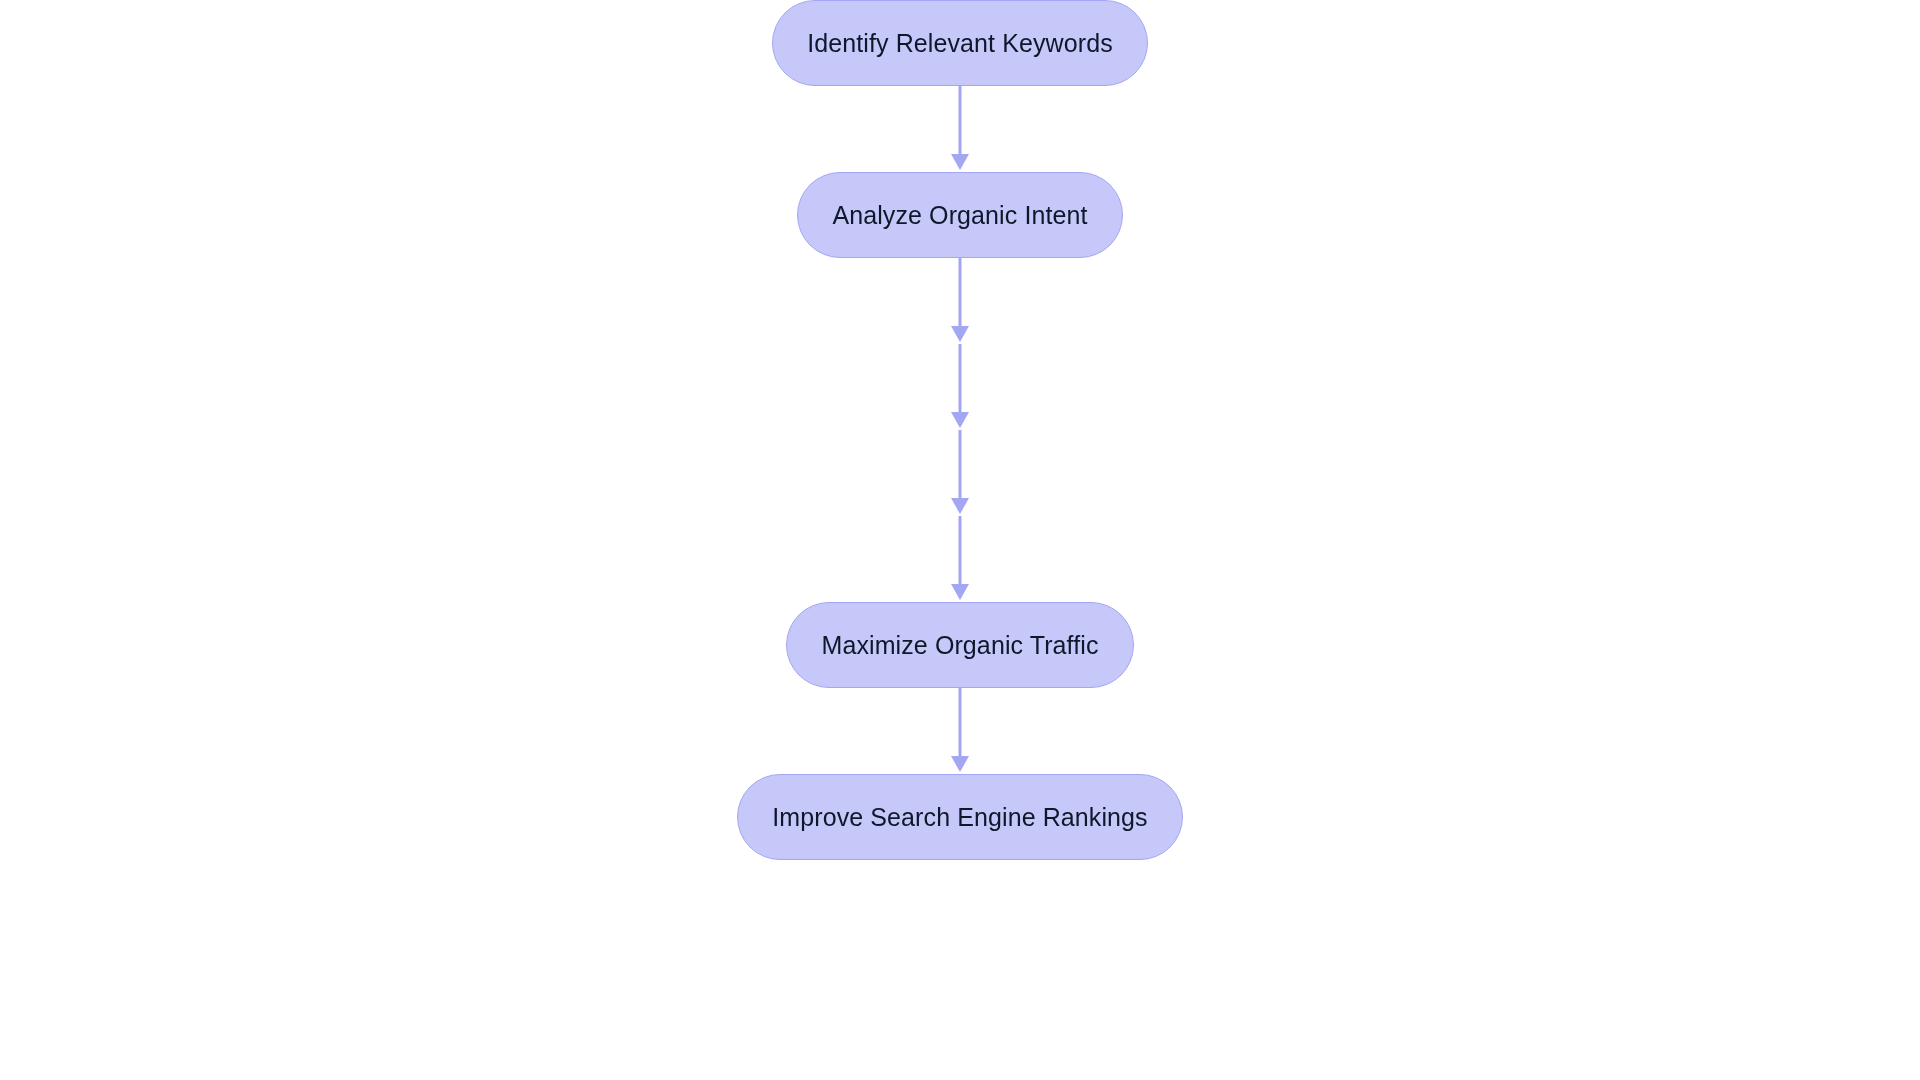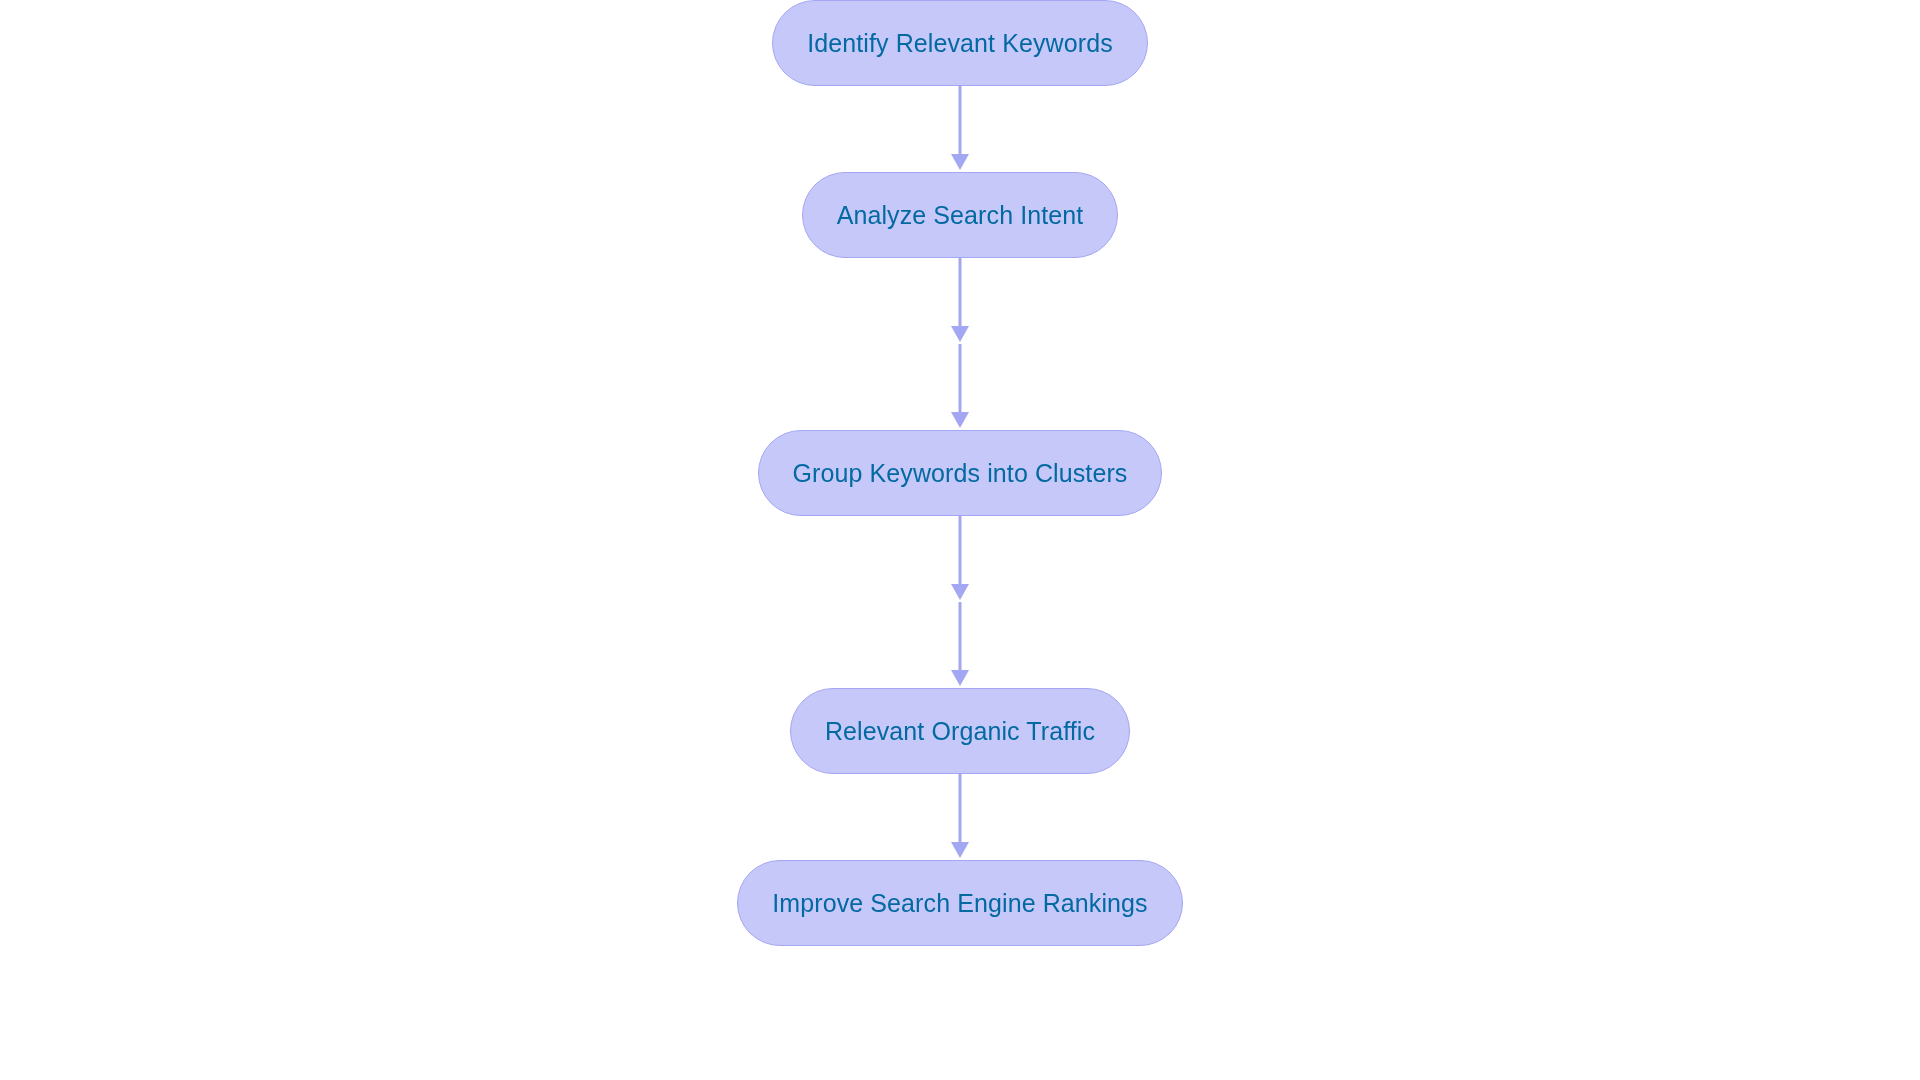--- a/index.html
+++ b/index.html
@@ -42,21 +42,21 @@
     background: #c6c8fa;
     border: 1.5px solid #a3a6f2;
     padding: 0 34px;
     white-space: nowrap;
   }
   .node-label {
     font-family: "Liberation Sans", sans-serif;
     font-size: 25px;
     line-height: 1;
     letter-spacing: 0.1px;
-    color: #0369a1;
+    color: #0f172a;
     font-weight: 400;
   }
 
   
   .connector {
     position: relative;
     width: 30px;
     height: 86px;
     display: flex;
     justify-content: center;
@@ -92,51 +92,48 @@
     <div class="node">
       <span class="node-label">Identify Relevant Keywords</span>
     </div>
 
     <div class="connector">
       <span class="stem"></span>
       <span class="head"></span>
     </div>
 
     <div class="node">
-      <span class="node-label">Analyze Search Intent</span>
+      <span class="node-label">Analyze Organic Intent</span>
     </div>
 
     <div class="connector">
       <span class="stem"></span>
       <span class="head"></span>
     </div>
 
 
     <div class="connector">
       <span class="stem"></span>
       <span class="head"></span>
     </div>
 
-    <div class="node">
-      <span class="node-label">Group Keywords into Clusters</span>
-    </div>
 
     <div class="connector">
       <span class="stem"></span>
       <span class="head"></span>
     </div>
 
 
     <div class="connector">
       <span class="stem"></span>
       <span class="head"></span>
     </div>
 
     <div class="node">
-      <span class="node-label">Relevant Organic Traffic</span>
+      <span class="node-label">Maximize Organic Traffic</span>
     </div>
 
     <div class="connector">
       <span class="stem"></span>
       <span class="head"></span>
     </div>
 
     <div class="node">
       <span class="node-label">Improve Search Engine Rankings</span>
     </div>

